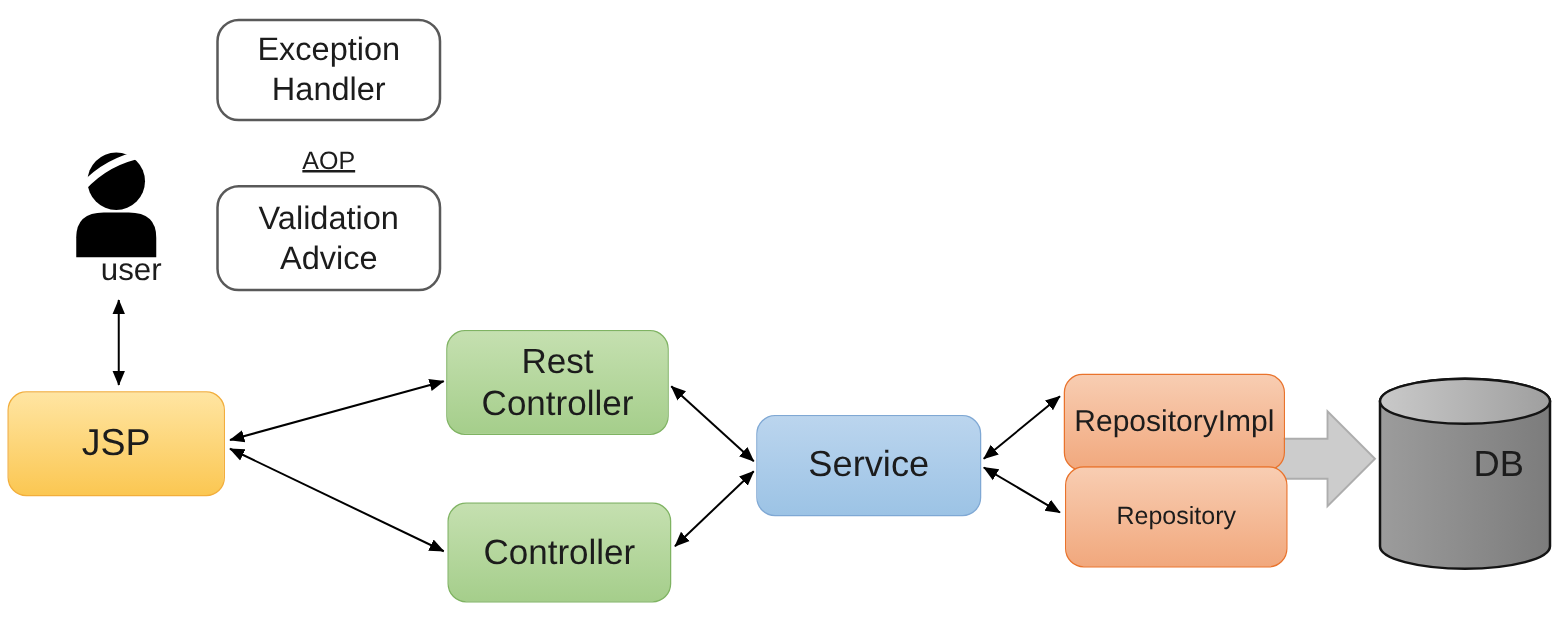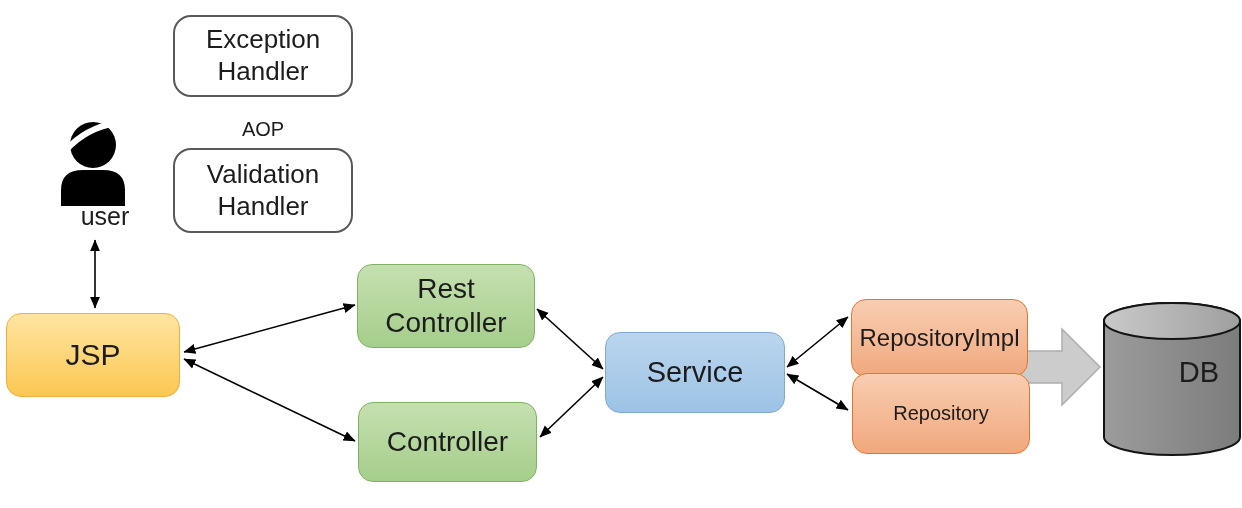--- a/index.html
+++ b/index.html
@@ -29,21 +29,21 @@
   .box-blue{
     background:linear-gradient(180deg,#BBD5EE 0%,#9CC3E5 100%);
     border:1.5px solid #7FA8D4;border-radius:15px;font-size:29px;
   }
   .box-salmon{
     background:linear-gradient(180deg,#F8CDB2 0%,#F1A87D 100%);
     border:1.5px solid #E9732C;border-radius:15px;
   }
   .label-plain{position:absolute;text-align:center;}
   #exception-handler{left:173px;top:15px;width:180px;height:82px;}
-  #aop-label{left:173px;top:118px;width:180px;font-size:20px;}
+  #aop-label{left:173px;top:118px;width:180px;font-size:20px;text-decoration:underline;}
   #validation-advice{left:173px;top:148px;width:180px;height:85px;}
   #user-icon{position:absolute;left:56px;top:120px;width:74px;height:86px;}
   #user-label{left:68px;top:202px;width:74px;font-size:25px;}
   #jsp{left:6px;top:313px;width:174px;height:84px;}
   #rest-controller{left:357px;top:264px;width:178px;height:84px;}
   #controller{left:358px;top:402px;width:179px;height:80px;}
   #service{left:605px;top:332px;width:180px;height:81px;}
   #repository-impl{left:851px;top:275px;width:177px;height:78px;font-size:24px;margin-top:24px;}
   #repository{left:852px;top:373px;width:178px;height:81px;font-size:20px;}
   #db-label{left:1104px;top:356px;width:136px;font-size:29px;padding-left:27px;}
@@ -72,21 +72,21 @@
     </g>
   </svg>
 
   <div id="nodes" class="layer">
     <div class="node outlined" id="exception-handler">Exception
 Handler</div>
 
     <div class="label-plain" id="aop-label">AOP</div>
 
     <div class="node outlined" id="validation-advice">Validation
-Handler</div>
+Advice</div>
 
     <svg id="user-icon" viewBox="0 0 74 86">
       <circle cx="37" cy="25" r="23" fill="#000"></circle>
       <path d="M10 30 Q30 8 60 3" stroke="#fff" stroke-width="6" fill="none" stroke-linecap="round"></path>
       <path d="M5 86 L5 70 Q5 50 27 50 L47 50 Q69 50 69 70 L69 86 Z" fill="#000"></path>
     </svg>
     <div class="label-plain" id="user-label">user</div>
 
     <div class="node box-yellow" id="jsp">JSP</div>
 

